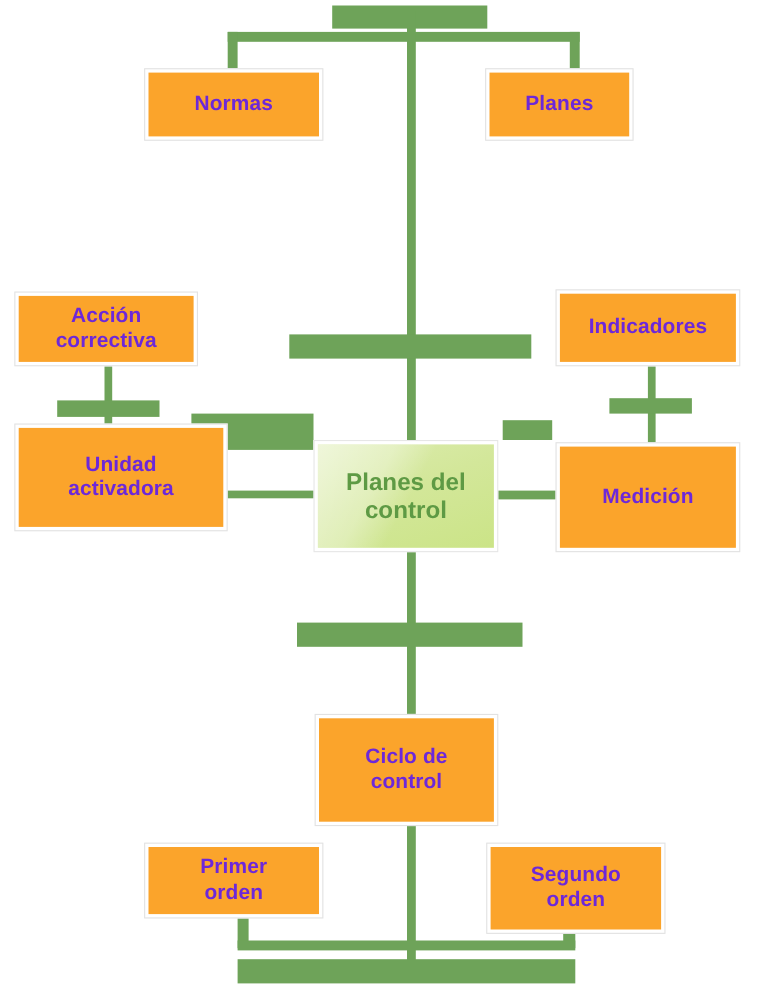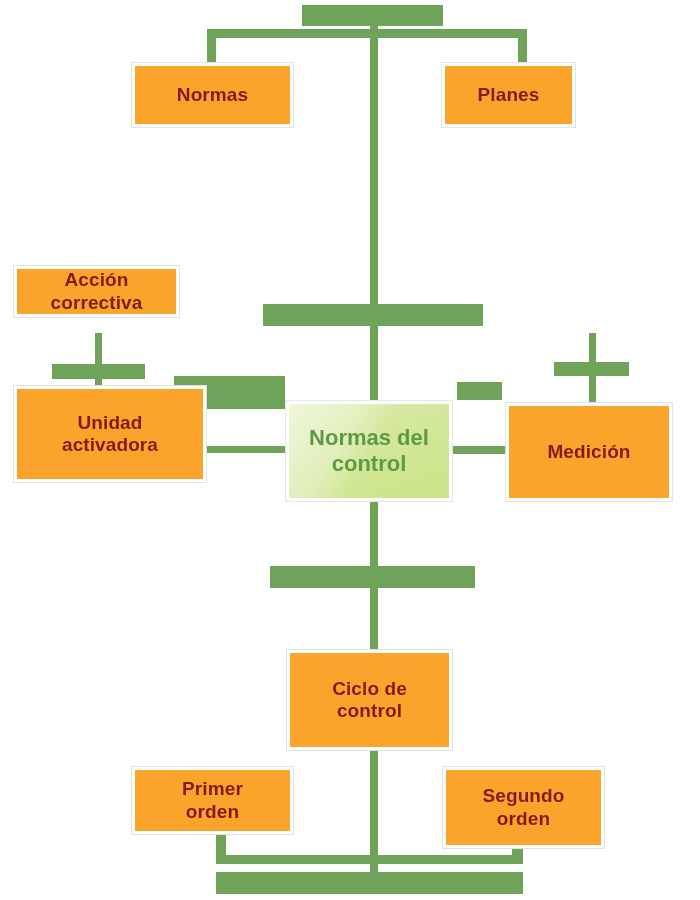--- a/index.html
+++ b/index.html
@@ -35,21 +35,21 @@
     width:100%;
     height:100%;
     display:flex;
     align-items:center;
     justify-content:center;
     text-align:center;
     line-height:1.16;
   }
   .node.orange .inner{
     background:#FBA42B;
-    color:#7f1d1d;
+    color:#6d28d9;
     font-weight:bold;
     font-size:19px;
     letter-spacing:.1px;
   }
   .node.green{
     border:1px solid #e6e6e6;
   }
   .node.green .inner{
     color:#5E9A44;
     font-weight:bold;
@@ -107,43 +107,48 @@
     </div>
   </div>
 
   <div class="node orange" style="left:441px; top:62px; width:135px; height:66px;">
     <div class="inner">
       <span>Planes</span>
     </div>
   </div>
 
 
-  <div class="node orange" style="left:13px; top:265px; width:167px; height:53px;">
+  <div class="node orange" style="left:13px; top:265px; width:167px; height:68px;">
     <div class="inner">
       <div>
         <span>Acción</span>
         <span>correctiva</span>
       </div>
     </div>
   </div>
 
+  <div class="node orange" style="left:505px; top:263px; width:168px; height:70px;">
+    <div class="inner">
+      <span>Indicadores</span>
+    </div>
+  </div>
 
   <div class="node orange" style="left:13px; top:385px; width:194px; height:98px;">
     <div class="inner">
       <div>
         <span>Unidad</span>
         <span>activadora</span>
       </div>
     </div>
   </div>
 
   <div class="node green" style="left:285px; top:400px; width:168px; height:102px;">
     <div class="inner">
       <div>
-        <span>Normas del</span>
+        <span>Planes del</span>
         <span>control</span>
       </div>
     </div>
   </div>
 
   <div class="node orange" style="left:505px; top:402px; width:168px; height:100px;">
     <div class="inner">
       <span>Medición</span>
     </div>
   </div>

